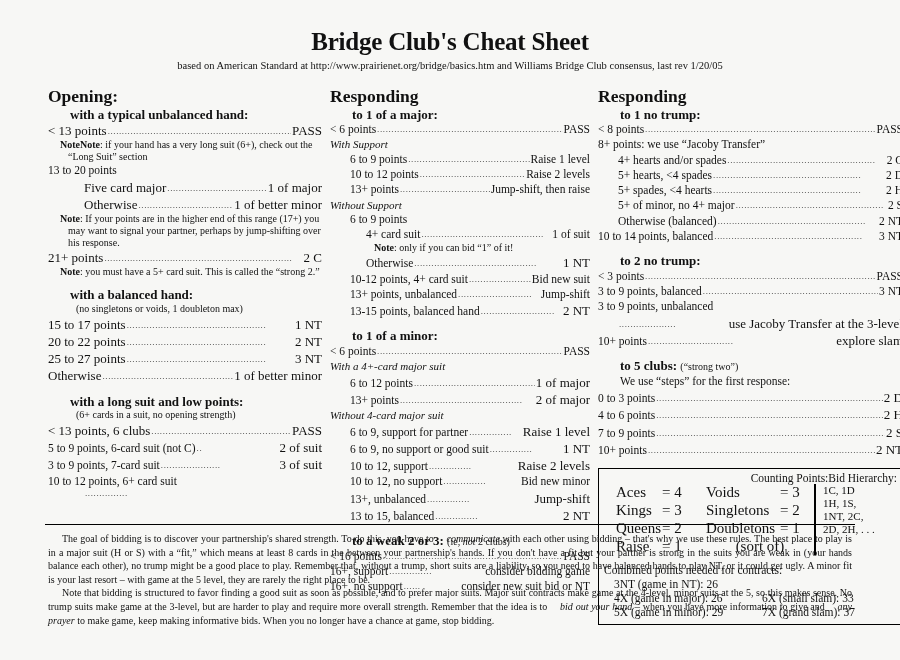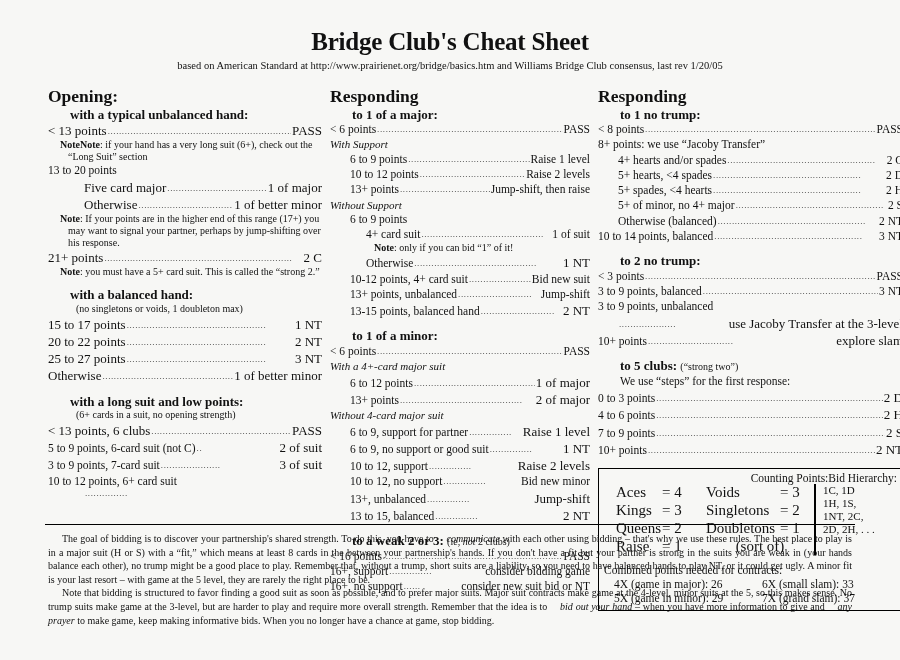--- a/index.html
+++ b/index.html
@@ -446,20 +446,24 @@
           <div class="cp-right">
             <div>1C, 1D</div>
             <div>1H, 1S,</div>
             <div>1NT, 2C,</div>
             <div>2D, 2H, . . .</div>
           </div>
         </div>
         <div class="combined">
           <div>Combined points needed for contracts:</div>
           <div class="cl">
+            <span>3NT (game in NT): 26</span>
+            <span></span>
+          </div>
+          <div class="cl">
             <span>4X (game in major): 26</span>
             <span>6X (small slam): 33</span>
           </div>
           <div class="cl">
             <span>5X (game in minor): 29</span>
             <span>7X (grand slam): 37</span>
           </div>
         </div>
       </div>
     </div>

